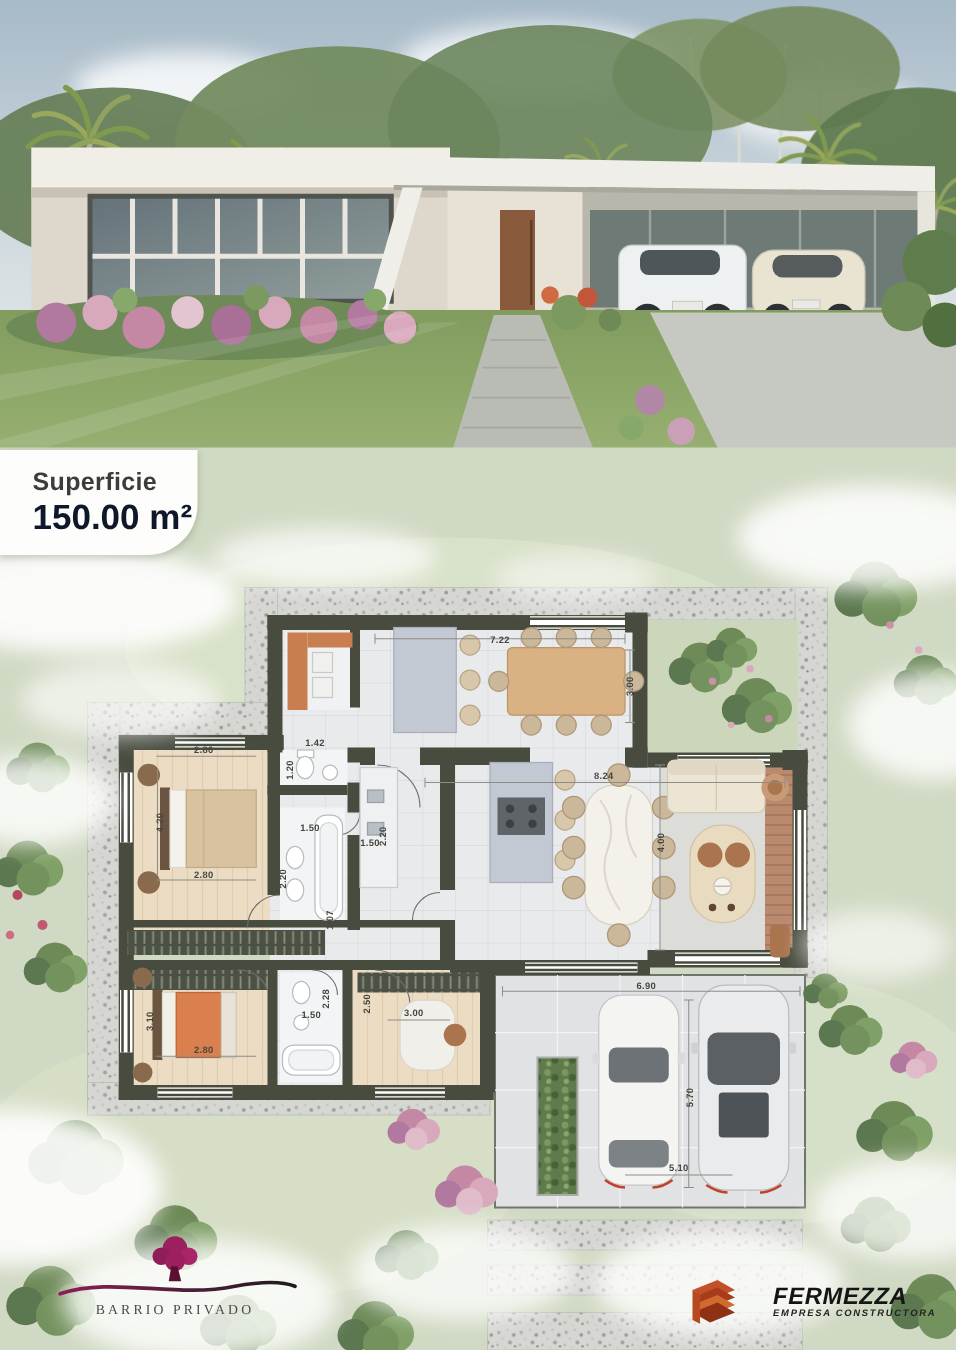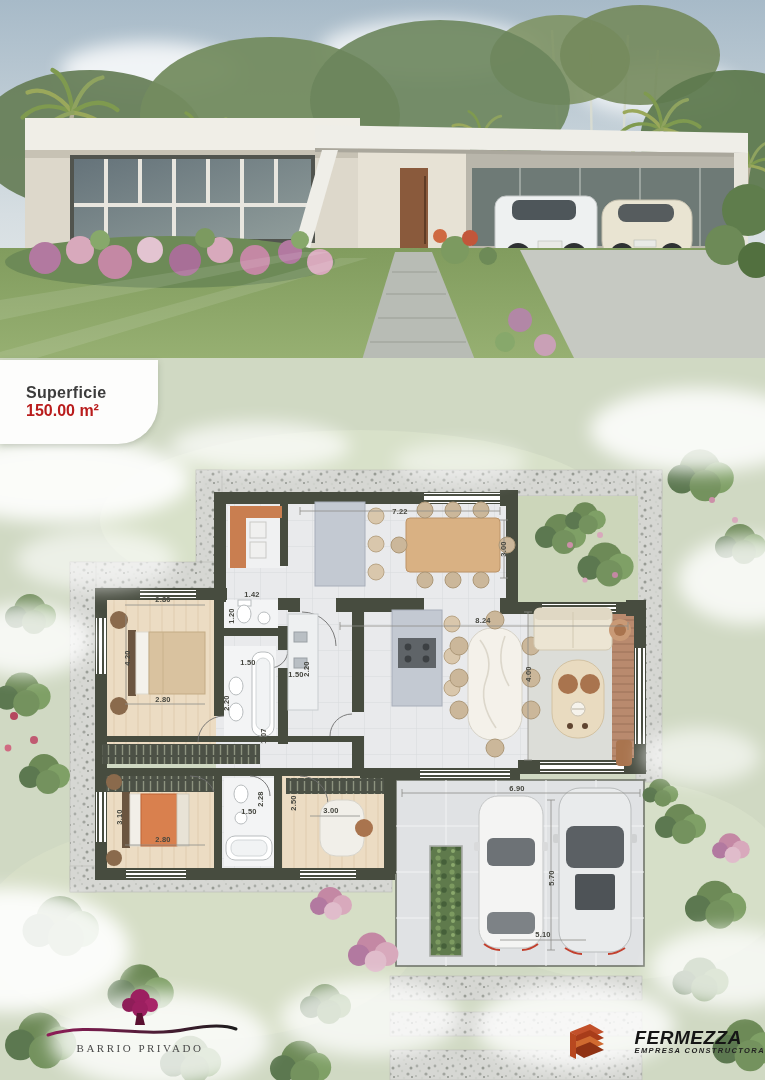--- a/index.html
+++ b/index.html
@@ -6,28 +6,28 @@
   .page{position:relative;width:765px;height:1080px;margin:0 auto;overflow:hidden;
         background:#d0d9c3;font-family:"Liberation Sans",sans-serif;}
   svg{display:block}
   .scene{position:absolute;left:0;top:0}
   
   .dim{font:700 7.5px "Liberation Sans",sans-serif;fill:#45463f;text-anchor:middle;letter-spacing:.2px}
   
   .badge{position:absolute;left:0;top:360px;width:158px;height:84px;background:#fdfdfc;
          border-radius:0 0 40px 0;box-shadow:0 2px 6px rgba(80,90,70,.25);
          display:flex;flex-direction:column;justify-content:center;padding-left:26px;box-sizing:border-box;}
-  .badge-label{font-weight:700;font-size:16px;color:#3c3c3c;letter-spacing:.3px}
-  .badge-value{font-weight:700;font-size:16px;color:#b91c1c;margin-top:0}
+  .badge-label{font-weight:700;font-size:20px;color:#3c3c3c;letter-spacing:.3px}
+  .badge-value{font-weight:700;font-size:28px;color:#0f172a;margin-top:0}
   
   .logo-lomas{position:absolute;left:30px;top:985px;width:220px;text-align:center;color:#3d3d3d}
   .logo-lomas .name{font-family:"Liberation Serif",serif;font-size:22px;color:#3a3a3a;margin-top:2px}
   .logo-lomas .tag{font-family:"Liberation Serif",serif;font-size:11px;letter-spacing:2.5px;color:#4a4a4a;margin-top:1px}
   
-  .logo-fermezza{position:absolute;right:0;top:1018px;display:flex;align-items:center;gap:24px}
+  .logo-fermezza{position:absolute;right:16px;top:1018px;display:flex;align-items:center;gap:24px}
   .logo-fermezza .txt{display:flex;flex-direction:column;line-height:1}
   .logo-fermezza .name{font-style:italic;font-weight:700;font-size:19px;color:#151515;letter-spacing:.5px}
   .logo-fermezza .tag{font-style:italic;font-weight:700;font-size:7.5px;color:#222;letter-spacing:1.4px;margin-top:0}
 </style>
 </head>
 <body>
 
 <div class="page">
 
 <svg class="scene" width="765" height="1080" viewBox="0 0 765 1080">

